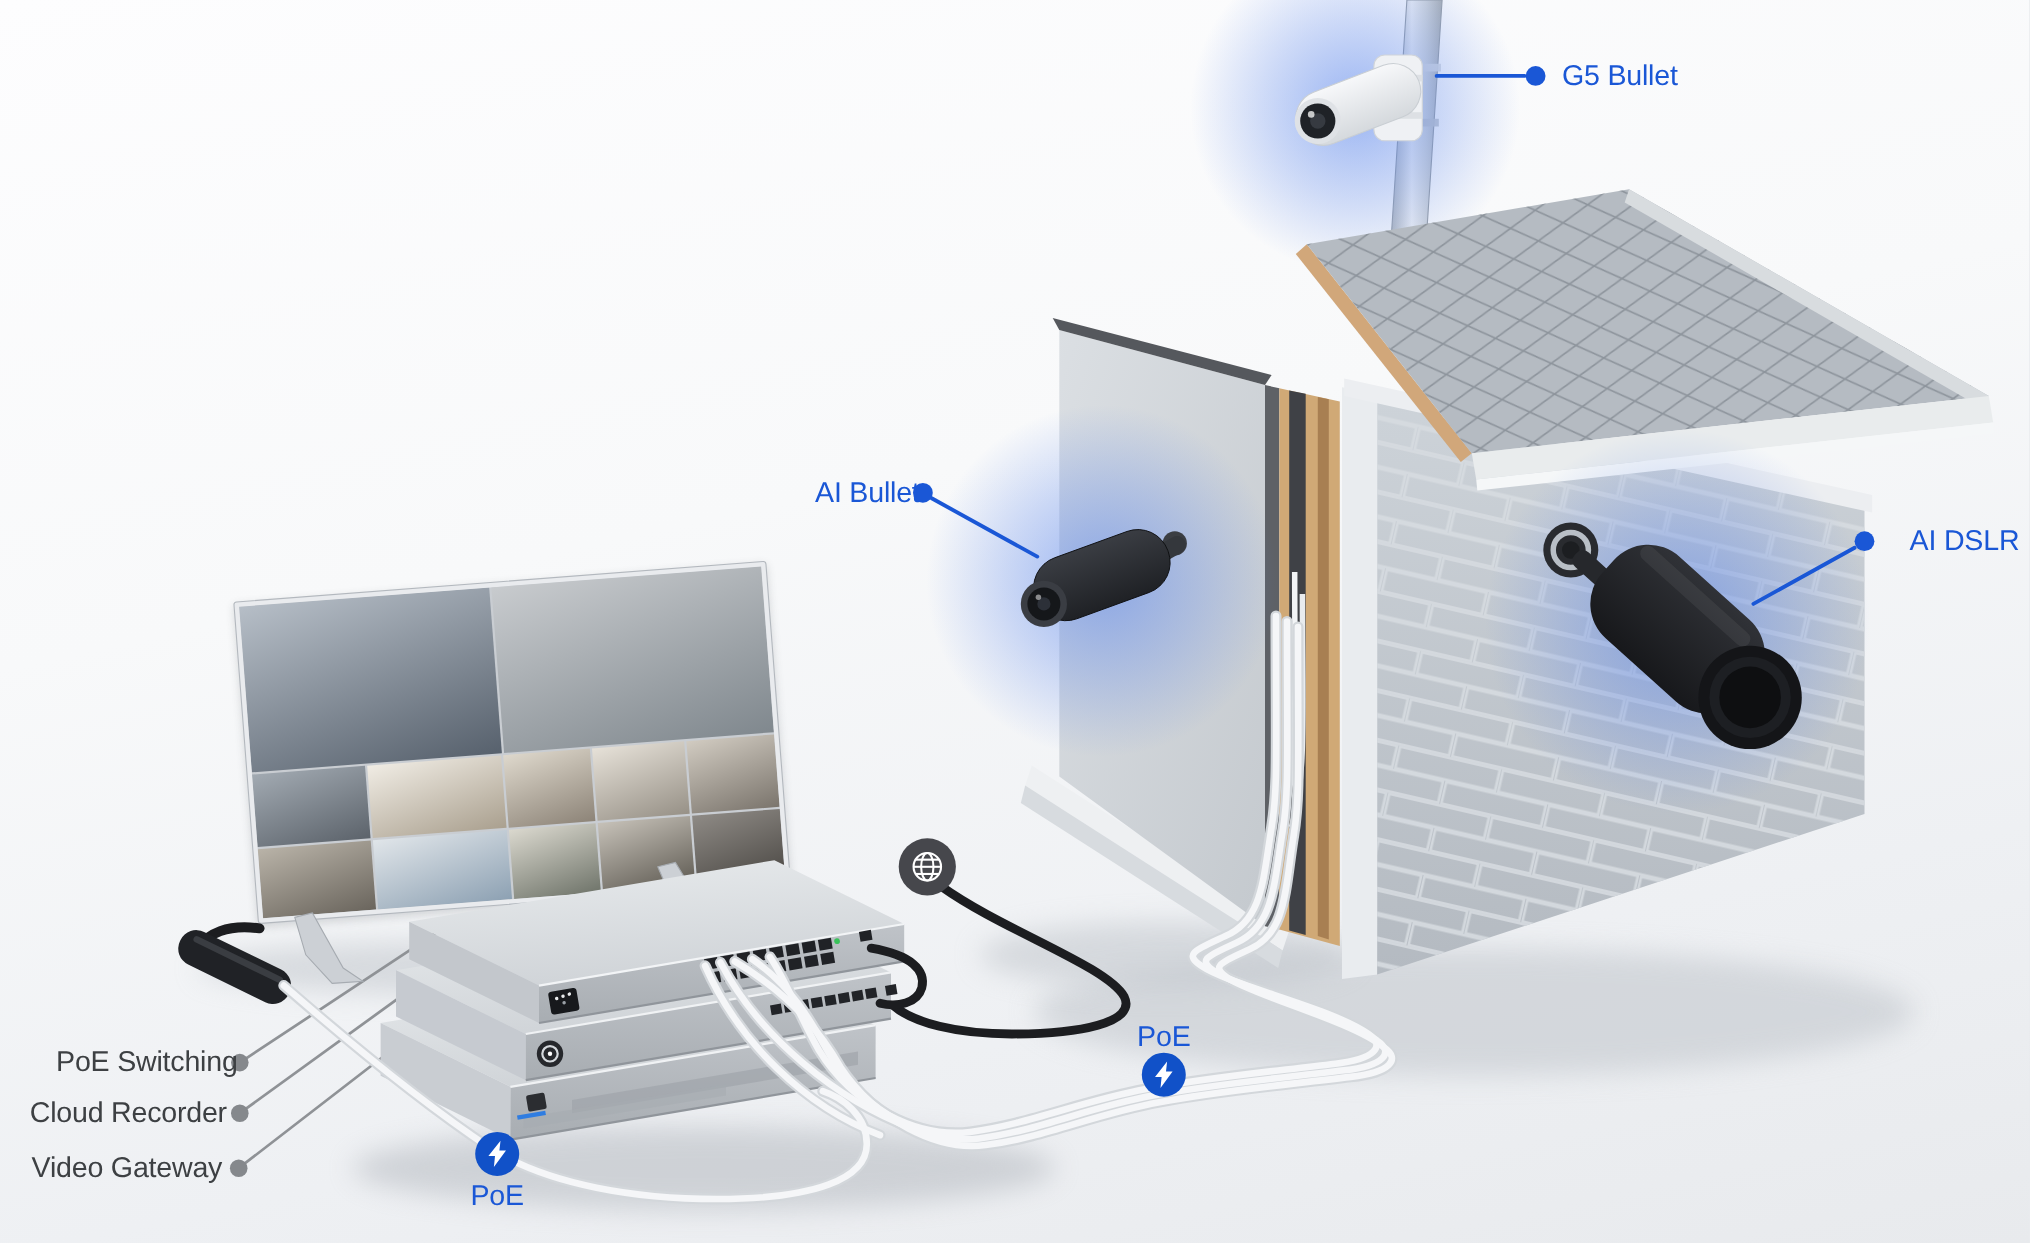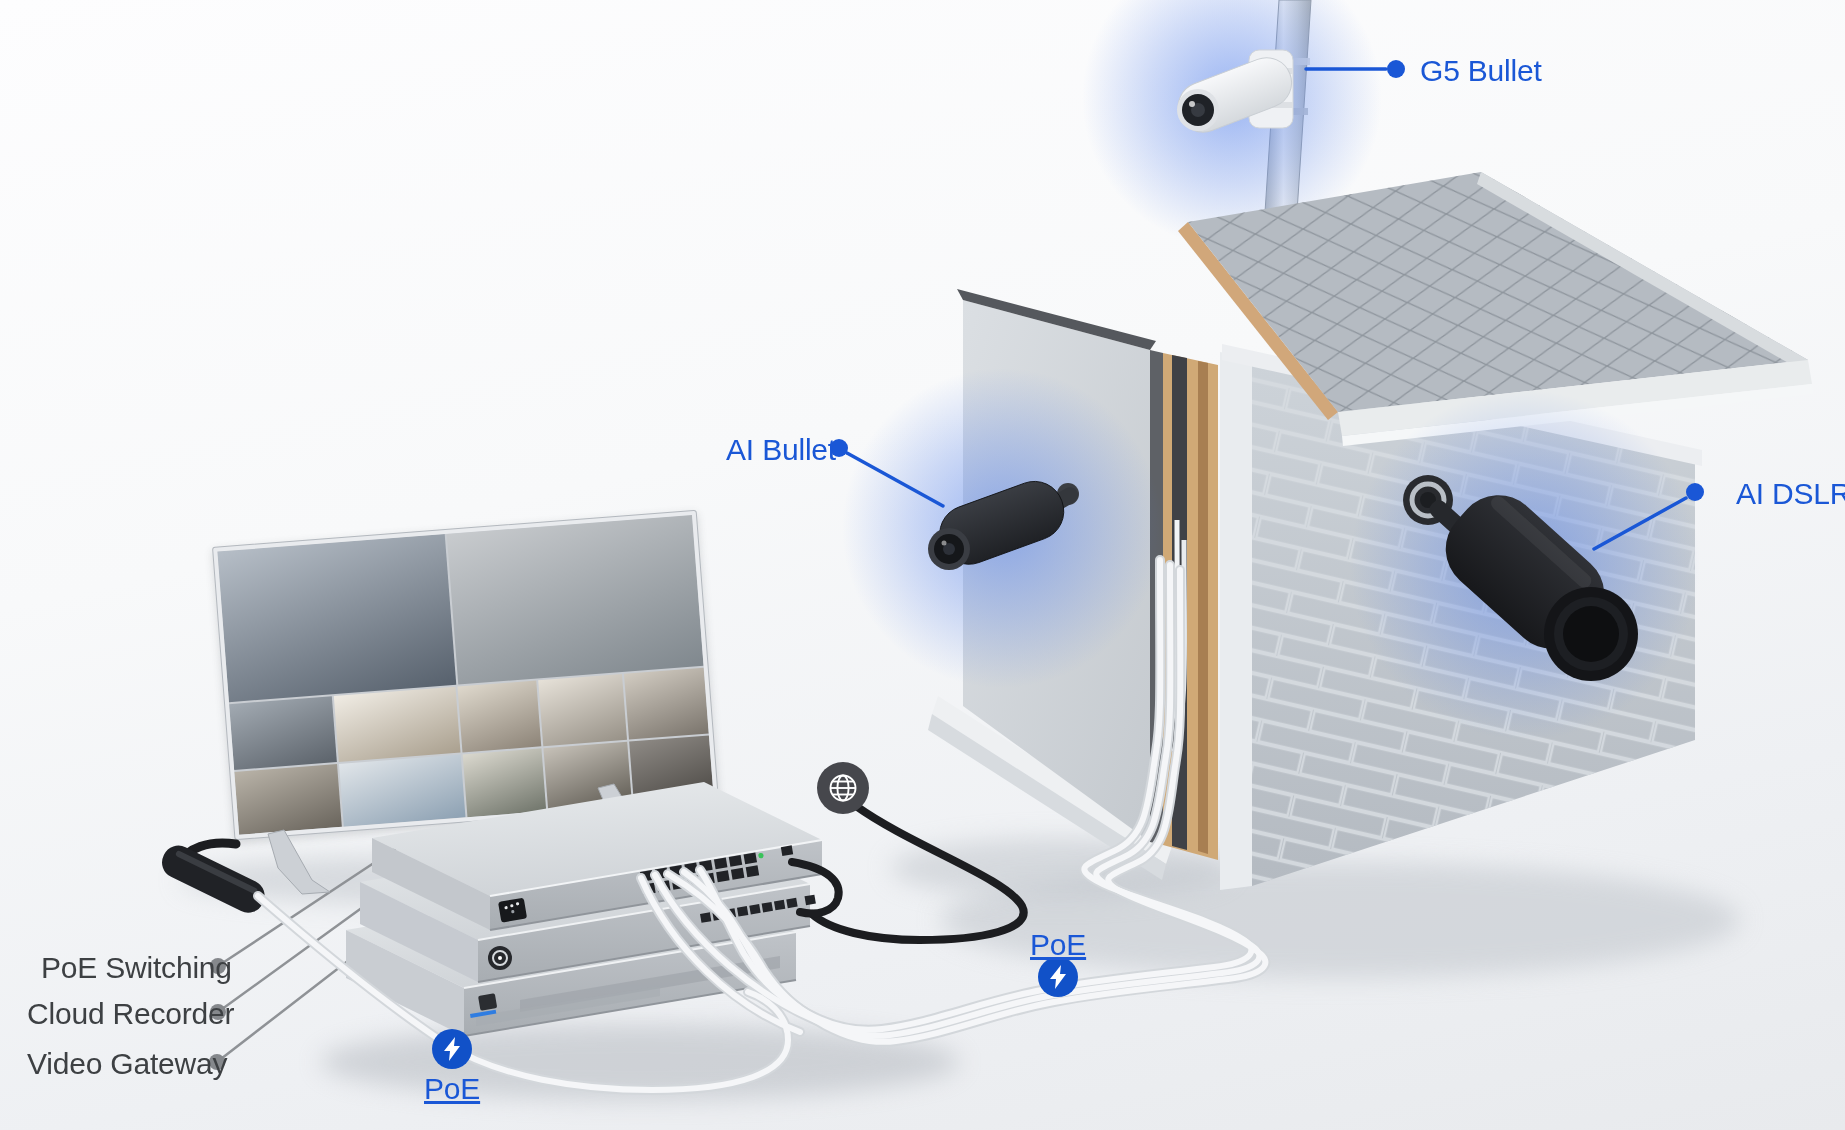--- a/index.html
+++ b/index.html
@@ -2,25 +2,25 @@
 <html><head>
 <meta charset="utf-8">
 <style>
   html,body{margin:0;padding:0;background:#e9ebee;}
   .scene{
     position:relative;width:1845px;height:1130px;overflow:hidden;
     background:linear-gradient(168deg,#fdfdfe 0%,#f8f9fa 40%,#eef0f3 75%,#e8eaed 100%);
     font-family:"Liberation Sans",sans-serif;
   }
   .layer{position:absolute;left:0;top:0;}
-  .lbl{position:absolute;font-size:30px;line-height:1.15;letter-spacing:-0.2px;white-space:nowrap;}
+  .lbl{position:absolute;font-size:26px;line-height:1.15;letter-spacing:-0.2px;white-space:nowrap;}
   .lbl.blue{color:#1a57d6;font-weight:500;}
   .lbl.gray{color:#3d4043;font-weight:400;}
   .ra{text-align:right;}
-  .ctr{text-align:center;text-decoration:underline;}
+  .ctr{text-align:center;}
   
   .monitor{
     position:absolute;left:212px;top:547px;width:486px;height:294px;
     transform:rotate(-4.4deg);transform-origin:top left;
     background:#e9ebee;border:1px solid #b3b8be;border-radius:3px;
     padding:4px;box-sizing:border-box;
     box-shadow:0 3px 8px rgba(60,66,74,.18);
   }
   .screen{width:100%;height:100%;background:#c9cdd2;display:flex;flex-direction:column;gap:2px;overflow:hidden;}
   .frow{display:flex;gap:2px;min-height:0;}

